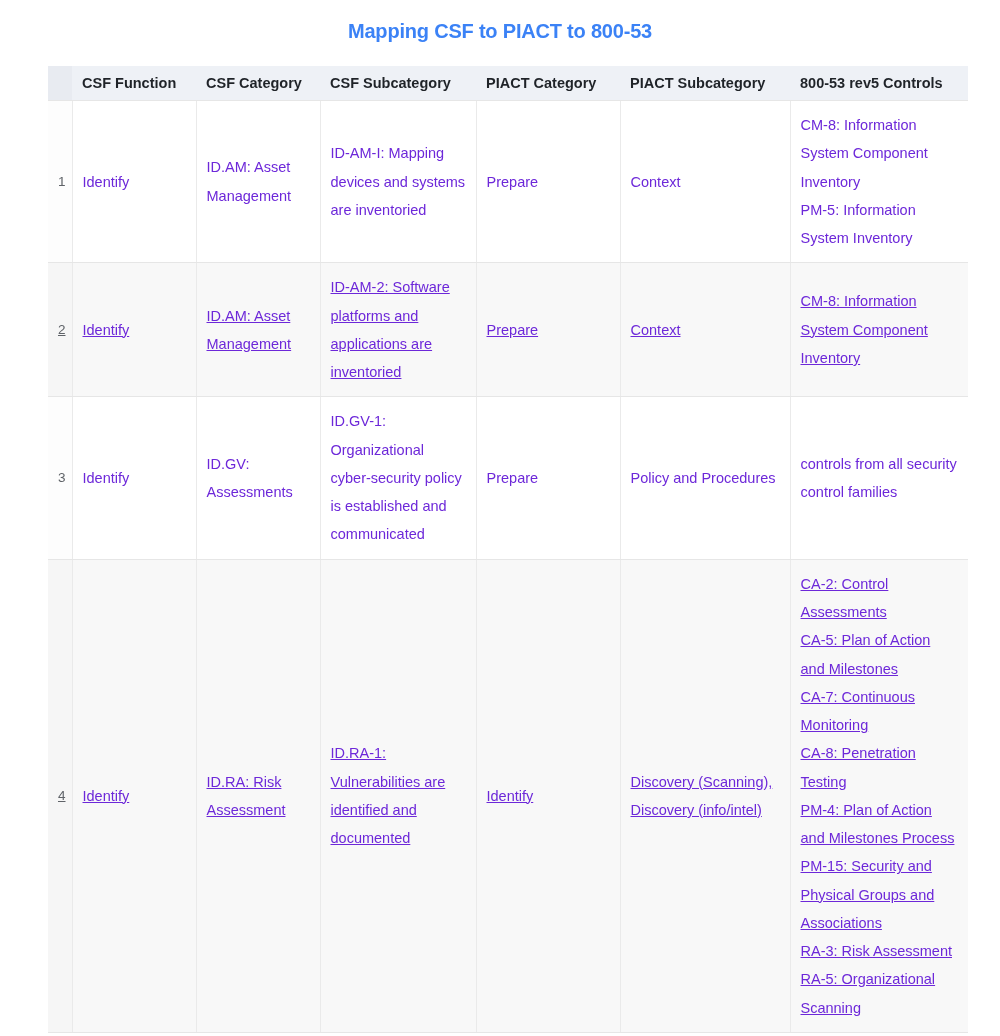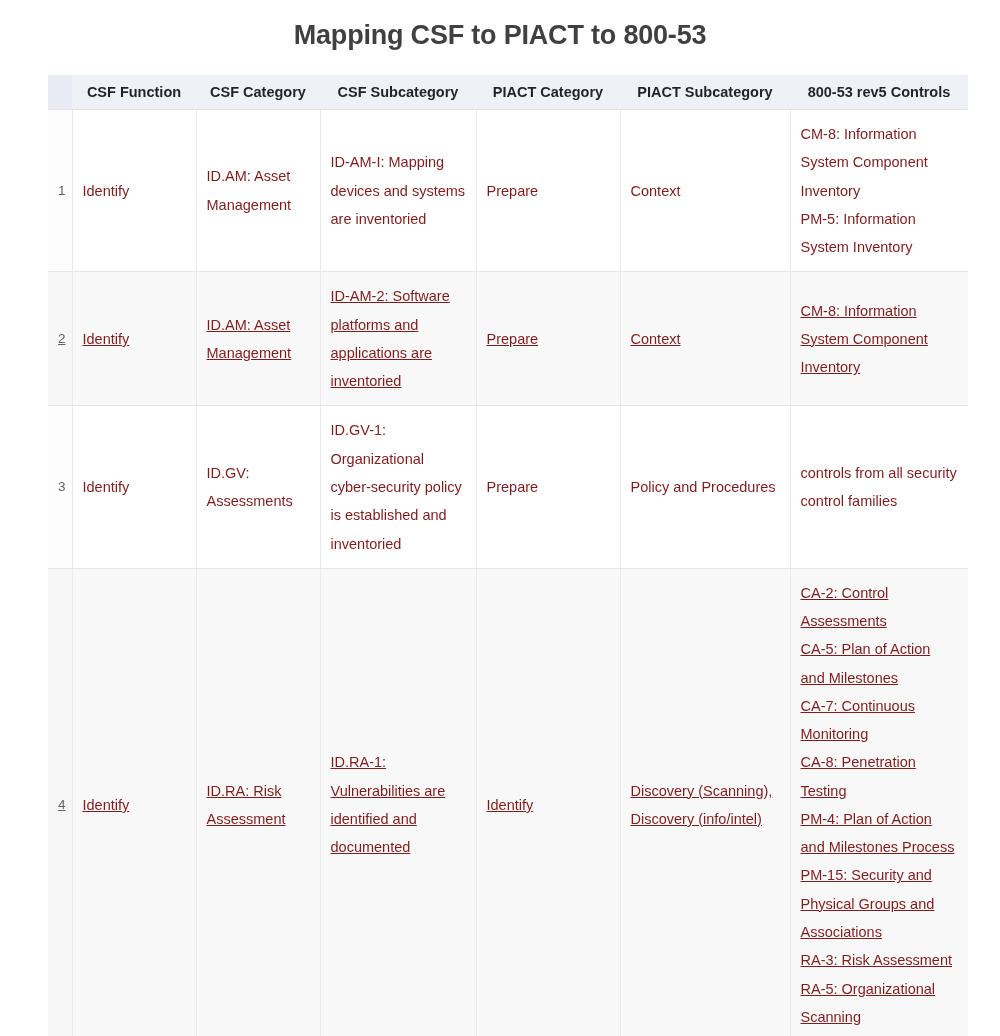--- a/index.html
+++ b/index.html
@@ -16,24 +16,24 @@
   }
   .page {
     width: 1000px;
     position: relative;
     overflow: hidden;
   }
   .page-title {
     margin: 0;
     padding: 18px 0 0 0;
     text-align: center;
-    font-size: 27px;
+    font-size: 20px;
     font-weight: bold;
     letter-spacing: -0.2px;
-    color: #404040;
+    color: #3b82f6;
     line-height: 1.3;
   }
   .table-wrap {
     margin: 22px 0 0 48px;
     width: 920px;
   }
   table.mapping {
     border-collapse: collapse;
     table-layout: fixed;
     width: 920px;
@@ -45,38 +45,38 @@
   table.mapping col.c-sub   { width: 156px; }
   table.mapping col.c-pcat  { width: 144px; }
   table.mapping col.c-psub  { width: 170px; }
   table.mapping col.c-ctrl  { width: 178px; }
 
   table.mapping thead th {
     background: #eef1f6;
     font-weight: bold;
     font-size: 14.5px;
     color: #1f2328;
-    text-align: center;
+    text-align: left;
     padding: 9px 10px 9px 10px;
     vertical-align: middle;
     white-space: nowrap;
     border-bottom: 1px solid #e6e6e6;
   }
   table.mapping thead th.idx-head {
     padding: 9px 4px;
     background: #e8ebf1;
     border-right: 0;
   }
   table.mapping tbody td {
     padding: 10px 10px;
     vertical-align: middle;
     line-height: 1.95;
     border-right: 1px solid #eaeaea;
     border-bottom: 1px solid #e6e6e6;
-    color: #7f1d1d;
+    color: #6d28d9;
     word-wrap: break-word;
   }
   table.mapping tbody td.idx {
     text-align: right;
     padding: 10px 6px 10px 2px;
     color: #5f6368;
     font-size: 13.5px;
     border-right: 1px solid #eaeaea;
     background: #fbfbfb;
   }
@@ -142,21 +142,21 @@
             <td>
               <div class="cell-lines">
                 <span>CM-8: Information System Component Inventory</span>
               </div>
             </td>
           </tr>
           <tr class="odd">
             <td class="idx">3</td>
             <td>Identify</td>
             <td>ID.GV: Assessments</td>
-            <td>ID.GV-1: Organizational cyber-security policy is established and inventoried</td>
+            <td>ID.GV-1: Organizational cyber-security policy is established and communicated</td>
             <td>Prepare</td>
             <td>Policy and Procedures</td>
             <td>
               <div class="cell-lines">
                 <span>controls from all security control families</span>
               </div>
             </td>
           </tr>
           <tr class="even">
             <td class="idx">4</td>

